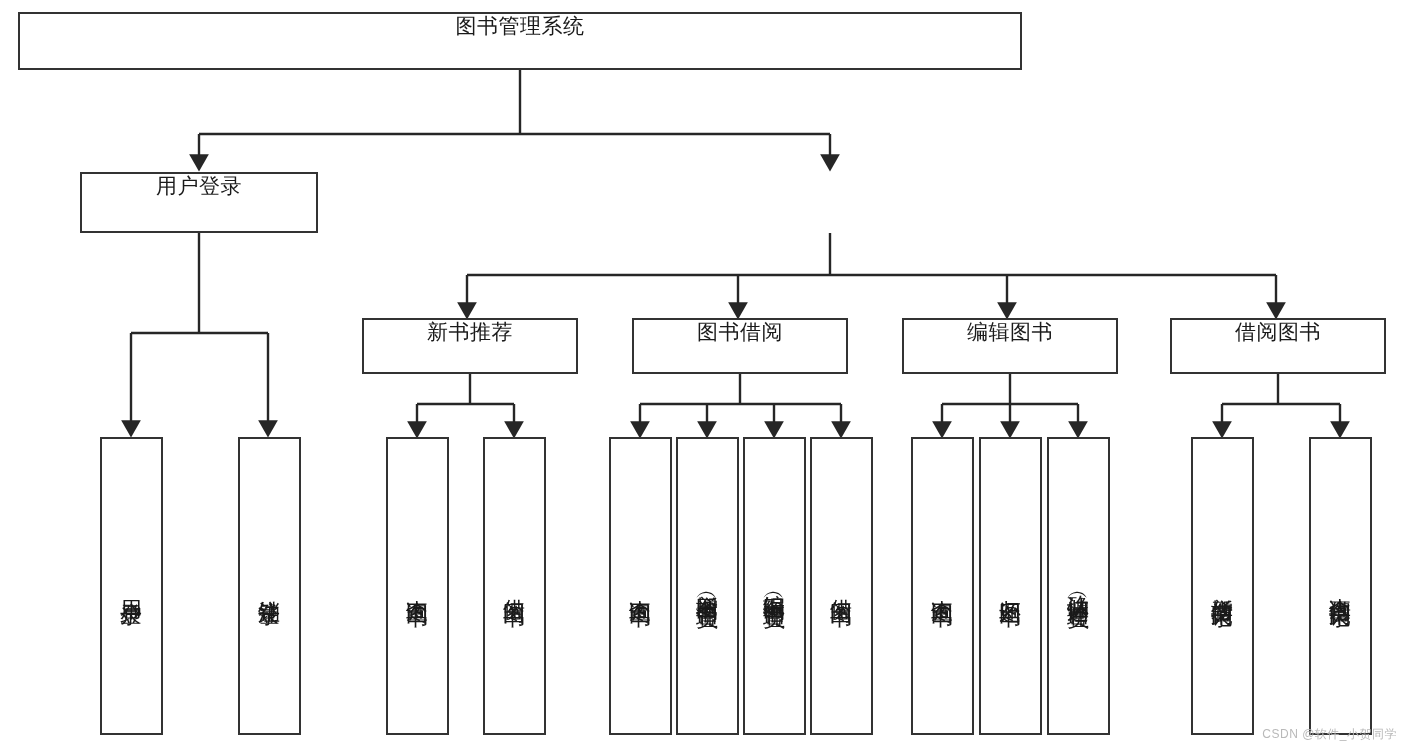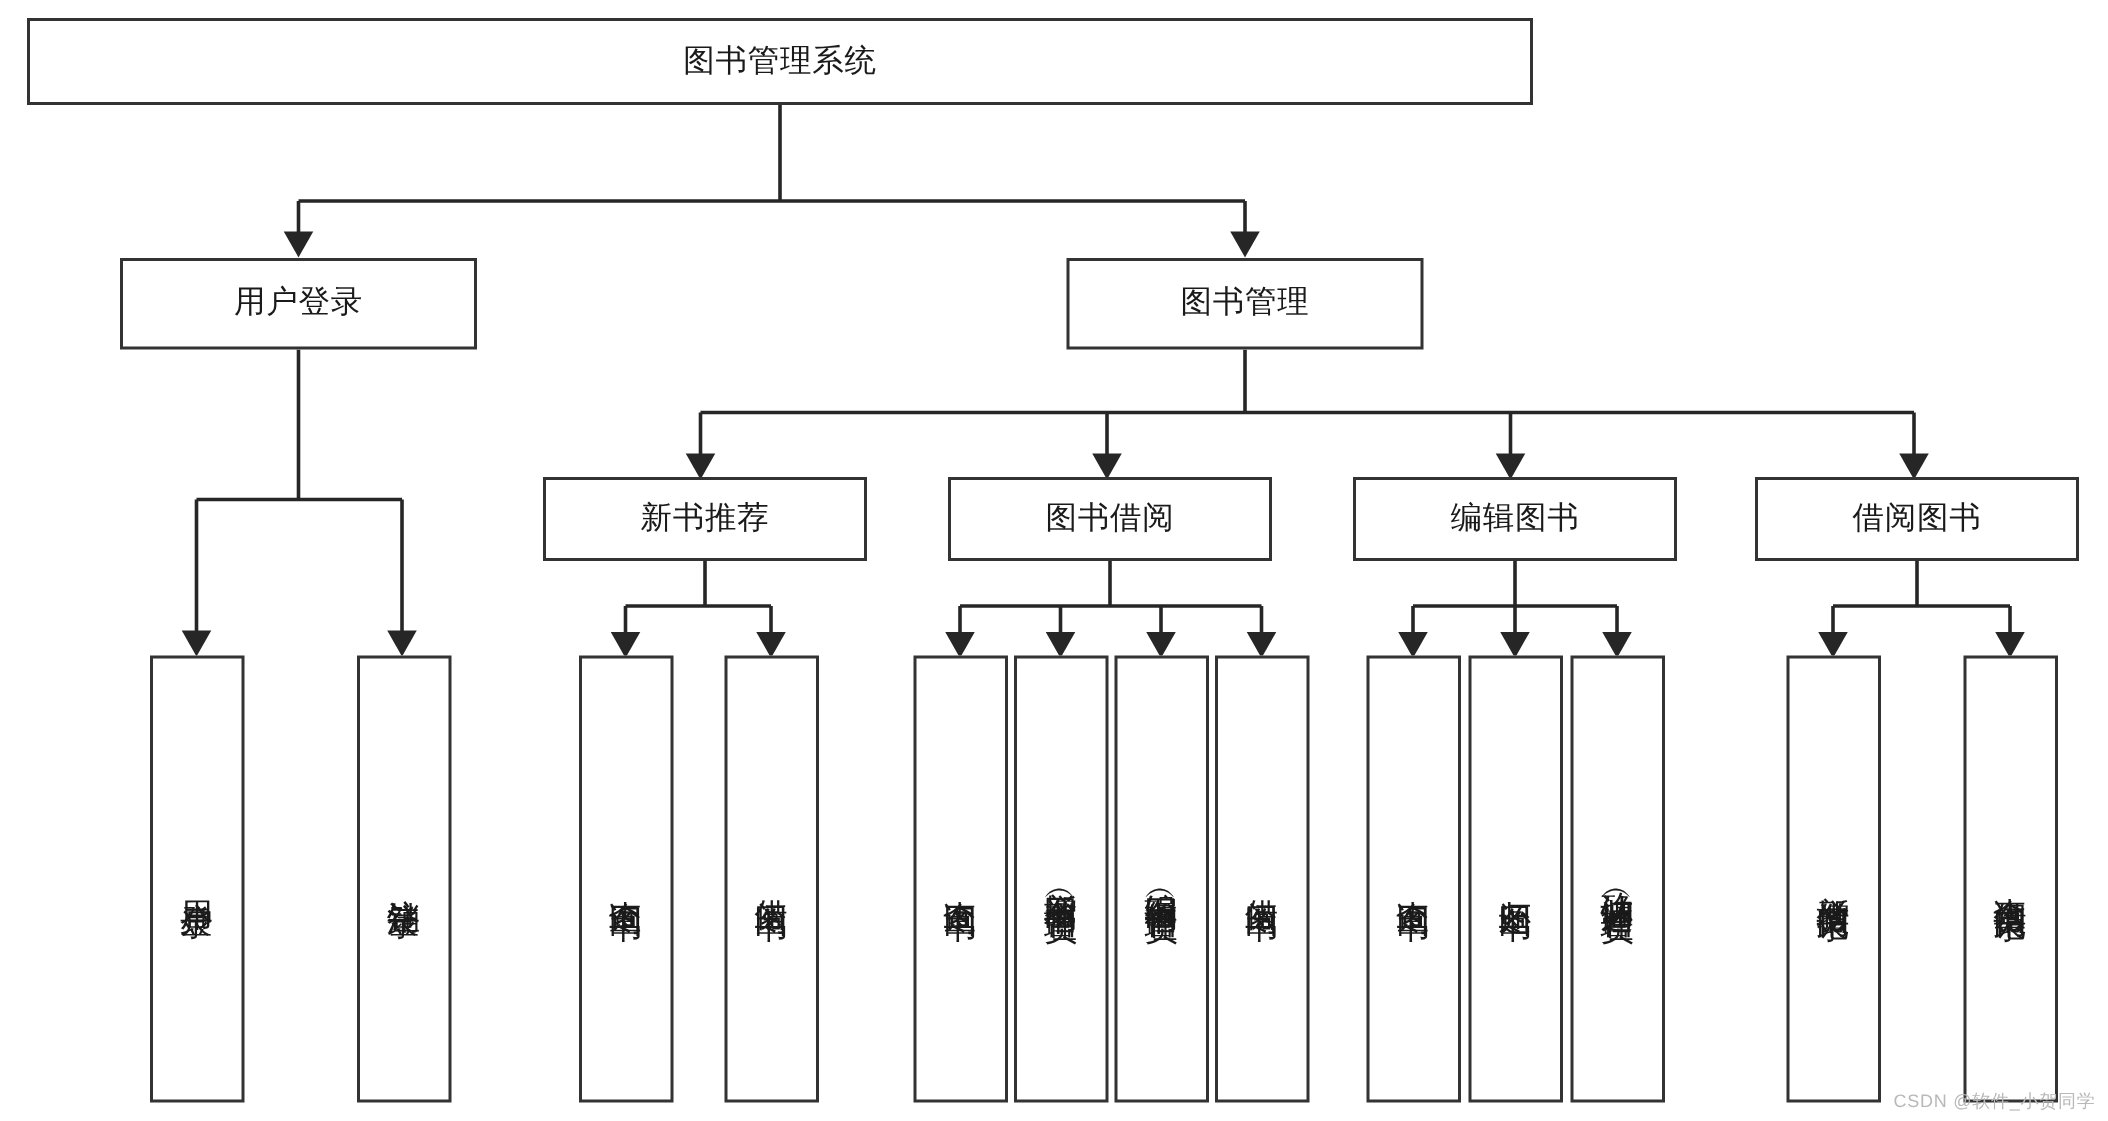--- a/index.html
+++ b/index.html
@@ -26,21 +26,20 @@
     width: 1405px;
     height: 747px;
     pointer-events: none;
   }
   .node {
     position: absolute;
     box-sizing: border-box;
     background: #ffffff;
     border: 2px solid #333333;
     display: flex;
-    align-items: center;
     justify-content: center;
     color: #1a1a1a;
   }
   .node .node-label {
     display: block;
     text-align: center;
     line-height: 1.18;
   }
   .node.horizontal .node-label {
     font-size: 21px;
@@ -128,23 +127,20 @@
     </g>
   </svg>
 
   <div class="node horizontal" style="left:18px; top:12px; width:1004px; height:58px;">
     <span class="node-label">图书管理系统</span>
   </div>
 
   <div class="node horizontal" style="left:80px; top:172px; width:238px; height:61px;">
     <span class="node-label">用户登录</span>
   </div>
-  <div class="node horizontal" style="left:711px; top:172px; width:238px; height:61px;">
-    <span class="node-label">图书管理</span>
-  </div>
 
   <div class="node horizontal" style="left:632px; top:318px; width:216px; height:56px;">
     <span class="node-label">图书借阅</span>
   </div>
   <div class="node horizontal" style="left:362px; top:318px; width:216px; height:56px;">
     <span class="node-label">新书推荐</span>
   </div>
   <div class="node horizontal" style="left:902px; top:318px; width:216px; height:56px;">
     <span class="node-label">编辑图书</span>
   </div>

